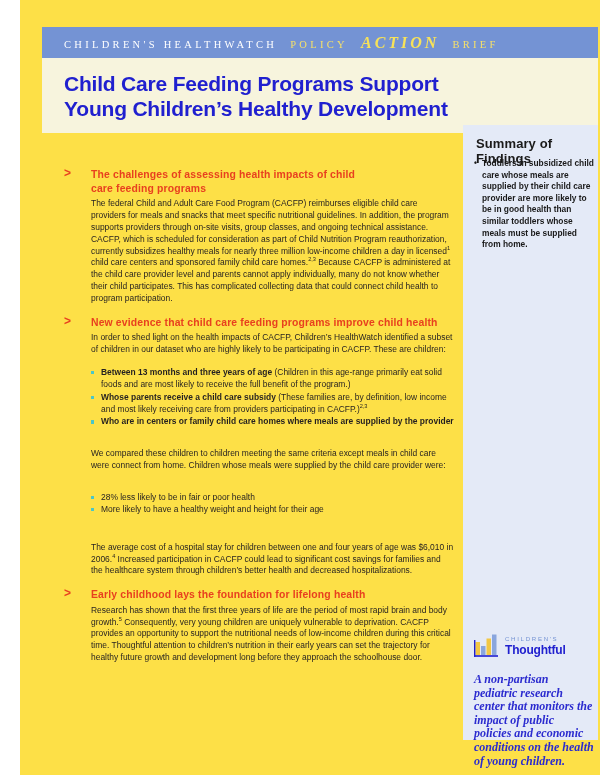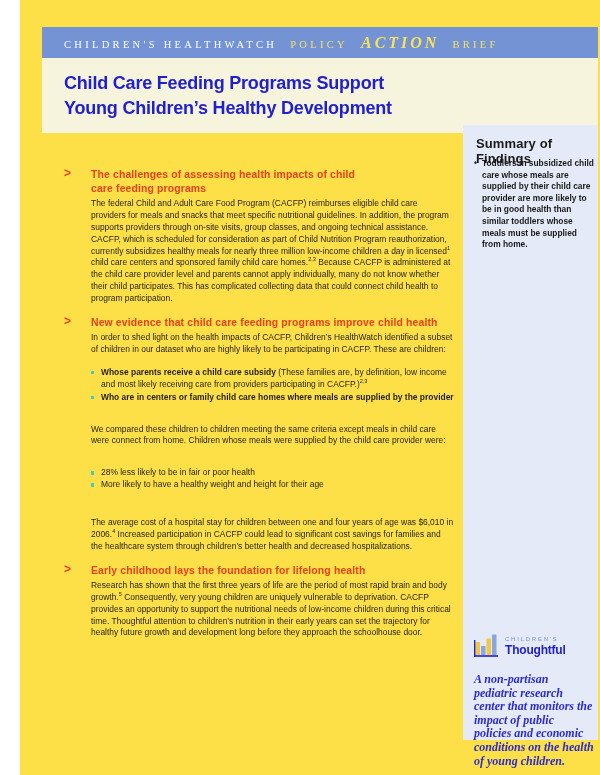--- a/index.html
+++ b/index.html
@@ -72,21 +72,21 @@
     background: #f7f4dd;
   }
   .doc-title {
     position: absolute;
     left: 22px;
     top: 13px;
     width: 480px;
     color: #2020cf;
     font-family: "Liberation Sans", sans-serif;
     font-weight: 700;
-    font-size: 18px;
+    font-size: 21px;
     line-height: 25px;
     letter-spacing: -0.2px;
   }
   .doc-title .l2 { display: block; }
 
   
   .sidebar {
     position: absolute;
     left: 443px;
     top: 125px;
@@ -307,20 +307,24 @@
       <div class="sec-head">
         <span class="chev">&gt;</span>
         <span>New evidence that child care feeding programs improve child health</span>
       </div>
       <div class="body-col">
         <p class="para">In order to shed light on the health impacts of CACFP, Children’s HealthWatch identified a subset of children in our dataset who are highly likely to be participating in CACFP. These are children:</p>
 
         <ul class="tick spaced">
           <li>
             <span class="sq"></span>
+            <b>Between 13 months and three years of age</b><span> (Children in this age-range primarily eat solid foods and are most likely to receive the full benefit of the program.)</span>
+          </li>
+          <li>
+            <span class="sq"></span>
             <b>Whose parents receive a child care subsidy</b><span> (These families are, by definition, low income and most likely receiving care from providers participating in CACFP.)</span><sup>2,3</sup>
           </li>
           <li>
             <span class="sq"></span>
             <b>Who are in centers or family child care homes where meals are supplied by the provider</b>
           </li>
         </ul>
 
         <div class="gap-8"></div>
 

